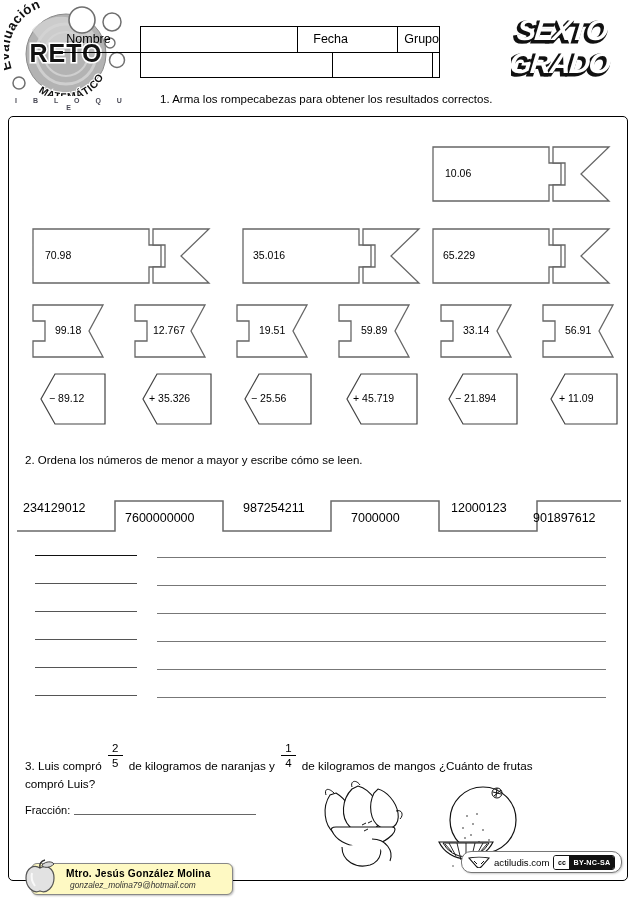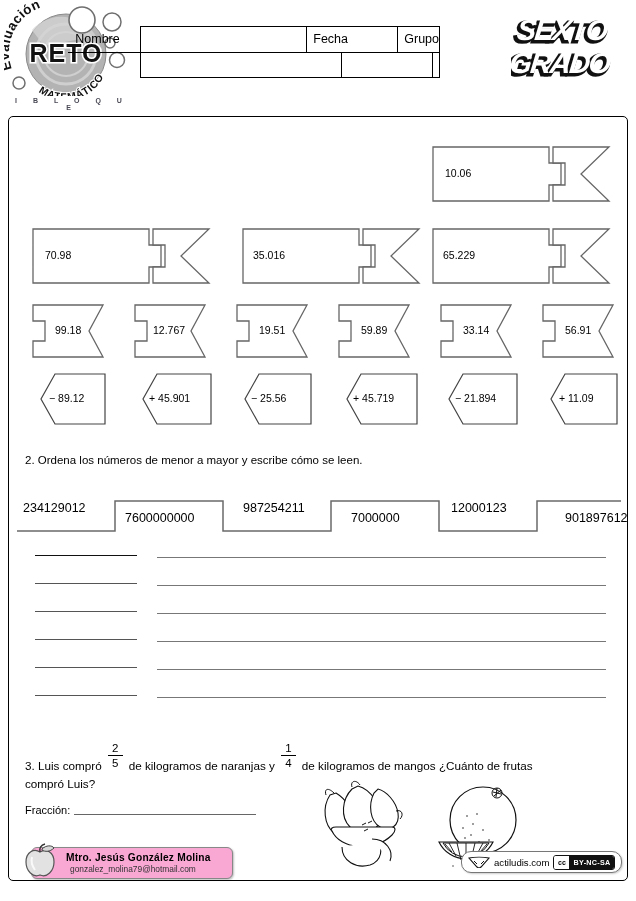--- a/index.html
+++ b/index.html
@@ -15,21 +15,21 @@
   .bloque{position:absolute;left:6px;top:97px;width:132px;text-align:center;
     font-size:7px;letter-spacing:7px;color:#4a4a56;font-weight:bold;}
 
   .hdr-table{position:absolute;left:140px;top:26px;width:300px;height:52px;
     border:1.6px solid #000;box-sizing:border-box;display:flex;flex-direction:column;align-items:flex-end;}
   .hdr-row{display:flex;flex:1;}
   .hdr-row.top{border-bottom:1.3px solid #000;}
   .hdr-c1{flex:0 0 231px;display:flex;align-items:center;padding-left:7px;
     border-right:1.3px solid #000;font-size:12.5px;}
   .hdr-c2{flex:0 0 84px;display:flex;align-items:center;padding-left:6px;
-    border-right:1.3px solid #000;font-size:12.5px;}
+    border-right:1.3px solid #000;font-size:12.5px;margin-left:9px;}
   .hdr-c3{flex:1;display:flex;align-items:center;padding-left:6px;font-size:12.5px;}
 
   .grado{position:absolute;left:511px;top:11px;width:120px;height:72px;}
 
   .instr1{position:absolute;left:160px;top:93px;font-size:11.5px;}
 
   
   .mainbox{position:absolute;left:8px;top:116px;width:620px;height:765px;
     border:1.7px solid #000;border-radius:5px;box-sizing:border-box;background:#fff;}
 
@@ -63,27 +63,27 @@
   .q3 .line2{margin-top:1px;}
   .fraccion{position:absolute;left:16px;top:686px;font-size:11px;}
   .fraccion .rule{display:inline-block;width:182px;border-bottom:1.3px solid #666;
     margin-left:4px;vertical-align:-1px;height:11px;}
 
   .fruit-mango{position:absolute;left:303px;top:660px;width:100px;height:96px;}
   .fruit-orange{position:absolute;left:418px;top:663px;width:100px;height:92px;}
   .fruit-mango svg,.fruit-orange svg{display:block;}
 
   
-  .credit{position:absolute;left:22px;top:730px;width:200px;height:30px;
-    border:1.2px solid #888;border-radius:6px;background:#f9a8d4;
+  .credit{position:absolute;left:22px;top:746px;width:200px;height:30px;
+    border:1.2px solid #888;border-radius:6px;background:#fef9c3;
     box-shadow:1px 1px 2px rgba(0,0,0,.25);}
   .credit .apple{position:absolute;left:-12px;top:-6px;width:40px;height:40px;}
   .credit .nm{position:absolute;left:34px;top:4px;font-size:10.2px;font-weight:bold;
     letter-spacing:.2px;}
-  .credit .em{position:absolute;left:38px;top:16px;font-size:8.4px;color:#333;}
+  .credit .em{position:absolute;left:38px;top:16px;font-size:8.4px;color:#333;font-style:italic;}
 
   .actiludis{position:absolute;left:452px;top:734px;height:20px;
     border:1.2px solid #777;border-radius:10px;background:#fff;
     display:flex;align-items:center;padding:0 6px;gap:4px;
     box-shadow:1px 1px 2px rgba(0,0,0,.2);}
   .actiludis .site{font-size:9.6px;}
   .cc{display:flex;align-items:center;border:1.3px solid #111;border-radius:3px;
     overflow:hidden;height:13px;}
   .cc .ccl{display:flex;align-items:center;justify-content:center;width:15px;height:100%;
     background:#fff;font-size:7px;font-weight:bold;border-right:1px solid #111;}
@@ -139,20 +139,21 @@
     <svg width="120" height="72" viewBox="0 0 120 72">
       <g font-family="'Liberation Sans',sans-serif" font-weight="bold" font-style="italic">
         <text x="6" y="31" font-size="29" fill="#111" stroke="#111" stroke-width="3" paint-order="stroke" letter-spacing="-1.5" transform="skewX(-6)">SEXTO</text>
         <text x="2" y="64" font-size="29" fill="#111" stroke="#111" stroke-width="3" paint-order="stroke" letter-spacing="-1.5" transform="skewX(-6)">GRADO</text>
         <text x="8" y="29" font-size="29" fill="#fff" letter-spacing="-1.5" transform="skewX(-6)">SEXTO</text>
         <text x="4" y="62" font-size="29" fill="#fff" letter-spacing="-1.5" transform="skewX(-6)">GRADO</text>
       </g>
     </svg>
   </div>
 
+  <div class="instr1">1. Arma los rompecabezas para obtener los resultados correctos.</div>
 
   <div class="mainbox">
 
     <div class="puzzle-area">
 
 
 
       <div class="piece" style="left:422px;top:28px;">
         <svg width="180" height="58" viewBox="0 0 180 58">
           <path d="M2,2 H118 V18 H130 V40 H118 V56 H2 Z" fill="#fff" stroke="#666" stroke-width="1.3"></path>
@@ -225,21 +226,21 @@
       <div class="piece" style="left:22px;top:255px;">
         <svg width="86" height="54" viewBox="0 0 86 54">
           <path d="M24,2 H74 V52 H24 L10,27 Z" fill="#fff" stroke="#444" stroke-width="1.2"></path>
         </svg>
         <span class="lbl" style="left:18px;top:20px;">− 89.12</span>
       </div>
       <div class="piece" style="left:124px;top:255px;">
         <svg width="86" height="54" viewBox="0 0 86 54">
           <path d="M24,2 H78 V52 H24 L10,27 Z" fill="#fff" stroke="#444" stroke-width="1.2"></path>
         </svg>
-        <span class="lbl" style="left:16px;top:20px;">+ 45.901</span>
+        <span class="lbl" style="left:16px;top:20px;">+ 35.326</span>
       </div>
       <div class="piece" style="left:226px;top:255px;">
         <svg width="86" height="54" viewBox="0 0 86 54">
           <path d="M24,2 H76 V52 H24 L10,27 Z" fill="#fff" stroke="#444" stroke-width="1.2"></path>
         </svg>
         <span class="lbl" style="left:16px;top:20px;">− 25.56</span>
       </div>
       <div class="piece" style="left:328px;top:255px;">
         <svg width="86" height="54" viewBox="0 0 86 54">
           <path d="M24,2 H80 V52 H24 L10,27 Z" fill="#fff" stroke="#444" stroke-width="1.2"></path>
@@ -264,21 +265,21 @@
 
     <div class="numband">
       <svg width="604" height="50" viewBox="0 0 604 50">
         <path d="M0,44 H98 V14 H206 V44 H314 V14 H422 V44 H520 V14 H604" fill="none" stroke="#6a6a6a" stroke-width="1.5"></path>
       </svg>
       <span class="num" style="left:6px;top:14px;">234129012</span>
       <span class="num" style="left:108px;top:24px;">7600000000</span>
       <span class="num" style="left:226px;top:14px;">987254211</span>
       <span class="num" style="left:334px;top:24px;">7000000</span>
       <span class="num" style="left:434px;top:14px;">12000123</span>
-      <span class="num" style="left:516px;top:24px;margin-left:32px;">901897612</span>
+      <span class="num" style="left:516px;top:24px;">901897612</span>
     </div>
 
     <div class="lines">
       <div class="ln-s first" style="top:6px;"></div>
       <div class="ln-l" style="top:8px;"></div>
       <div class="ln-s" style="top:34px;"></div>
       <div class="ln-l" style="top:36px;"></div>
       <div class="ln-s" style="top:62px;"></div>
       <div class="ln-l" style="top:64px;"></div>
       <div class="ln-s" style="top:90px;"></div>

